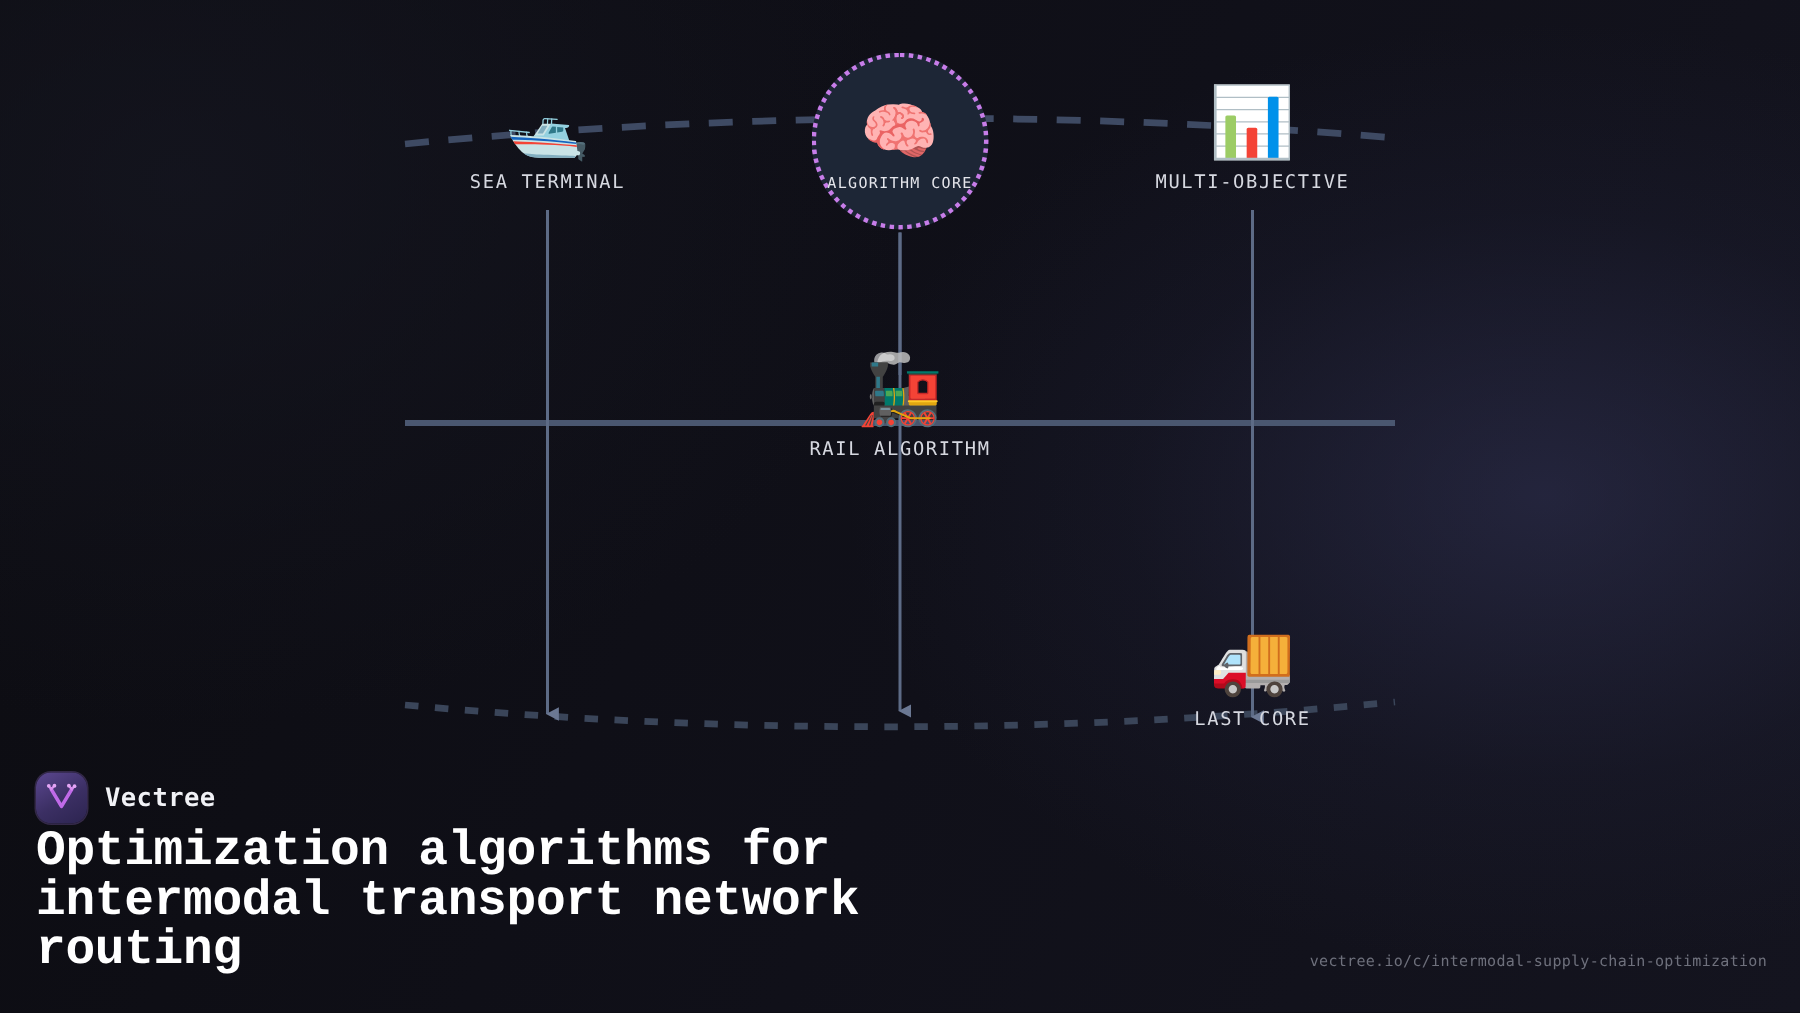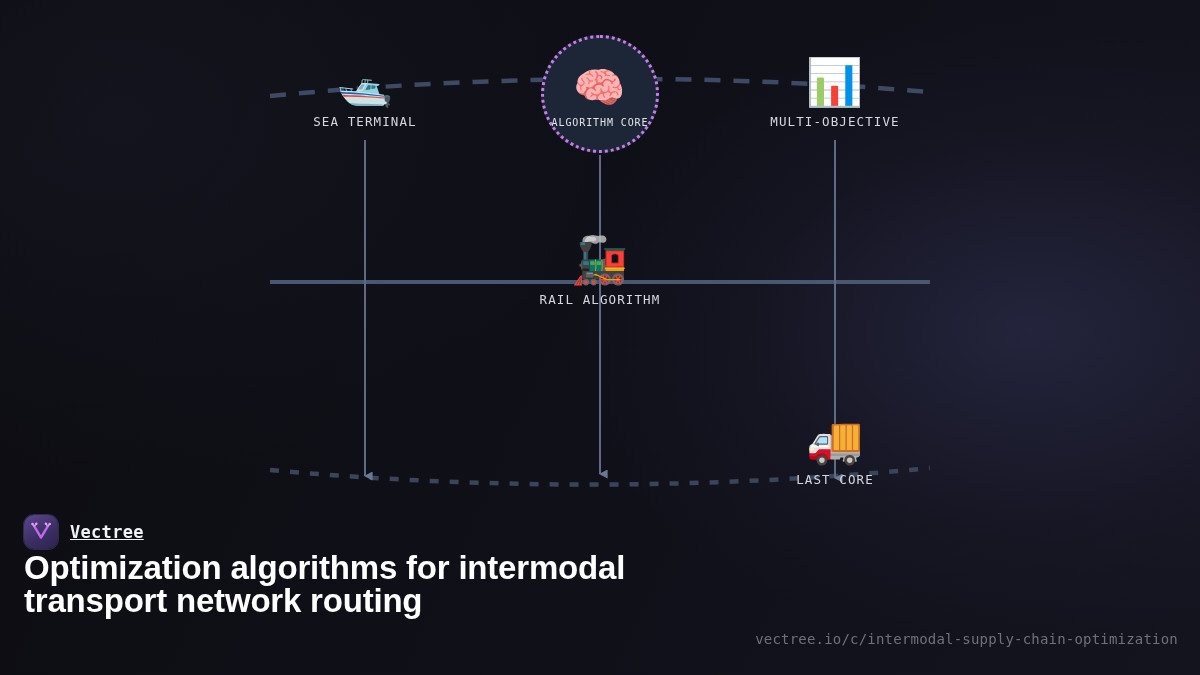--- a/index.html
+++ b/index.html
@@ -101,40 +101,39 @@
     align-items: center;
     justify-content: center;
     box-shadow: 0 0 0 1px rgba(150,110,210,0.28);
   }
   #brand-name {
     font-size: 17px;
     font-weight: bold;
     color: #f1f2f6;
     letter-spacing: 0.3px;
     font-family: "DejaVu Sans Mono", "Liberation Mono", monospace;
-    text-decoration: underline;
   }
   #headline {
     position: absolute;
     left: 24px;
     top: 44px;
     width: 700px;
     margin: 0;
     font-size: 33px;
     font-weight: bold;
     line-height: 1.0;
     letter-spacing: -0.2px;
     color: #ffffff;
-    font-family: Liberation Sans, sans-serif;
+    font-family: Liberation Mono, monospace;
   }
   #source-url {
     position: absolute;
     right: 22px;
     bottom: 28px;
-    font-size: 14px;
+    font-size: 10px;
     color: #6e707c;
     letter-spacing: 0.2px;
     font-family: "DejaVu Sans Mono", "Liberation Mono", monospace;
   }
 </style>
 </head>
 <body>
 
 <div id="stage">
 

